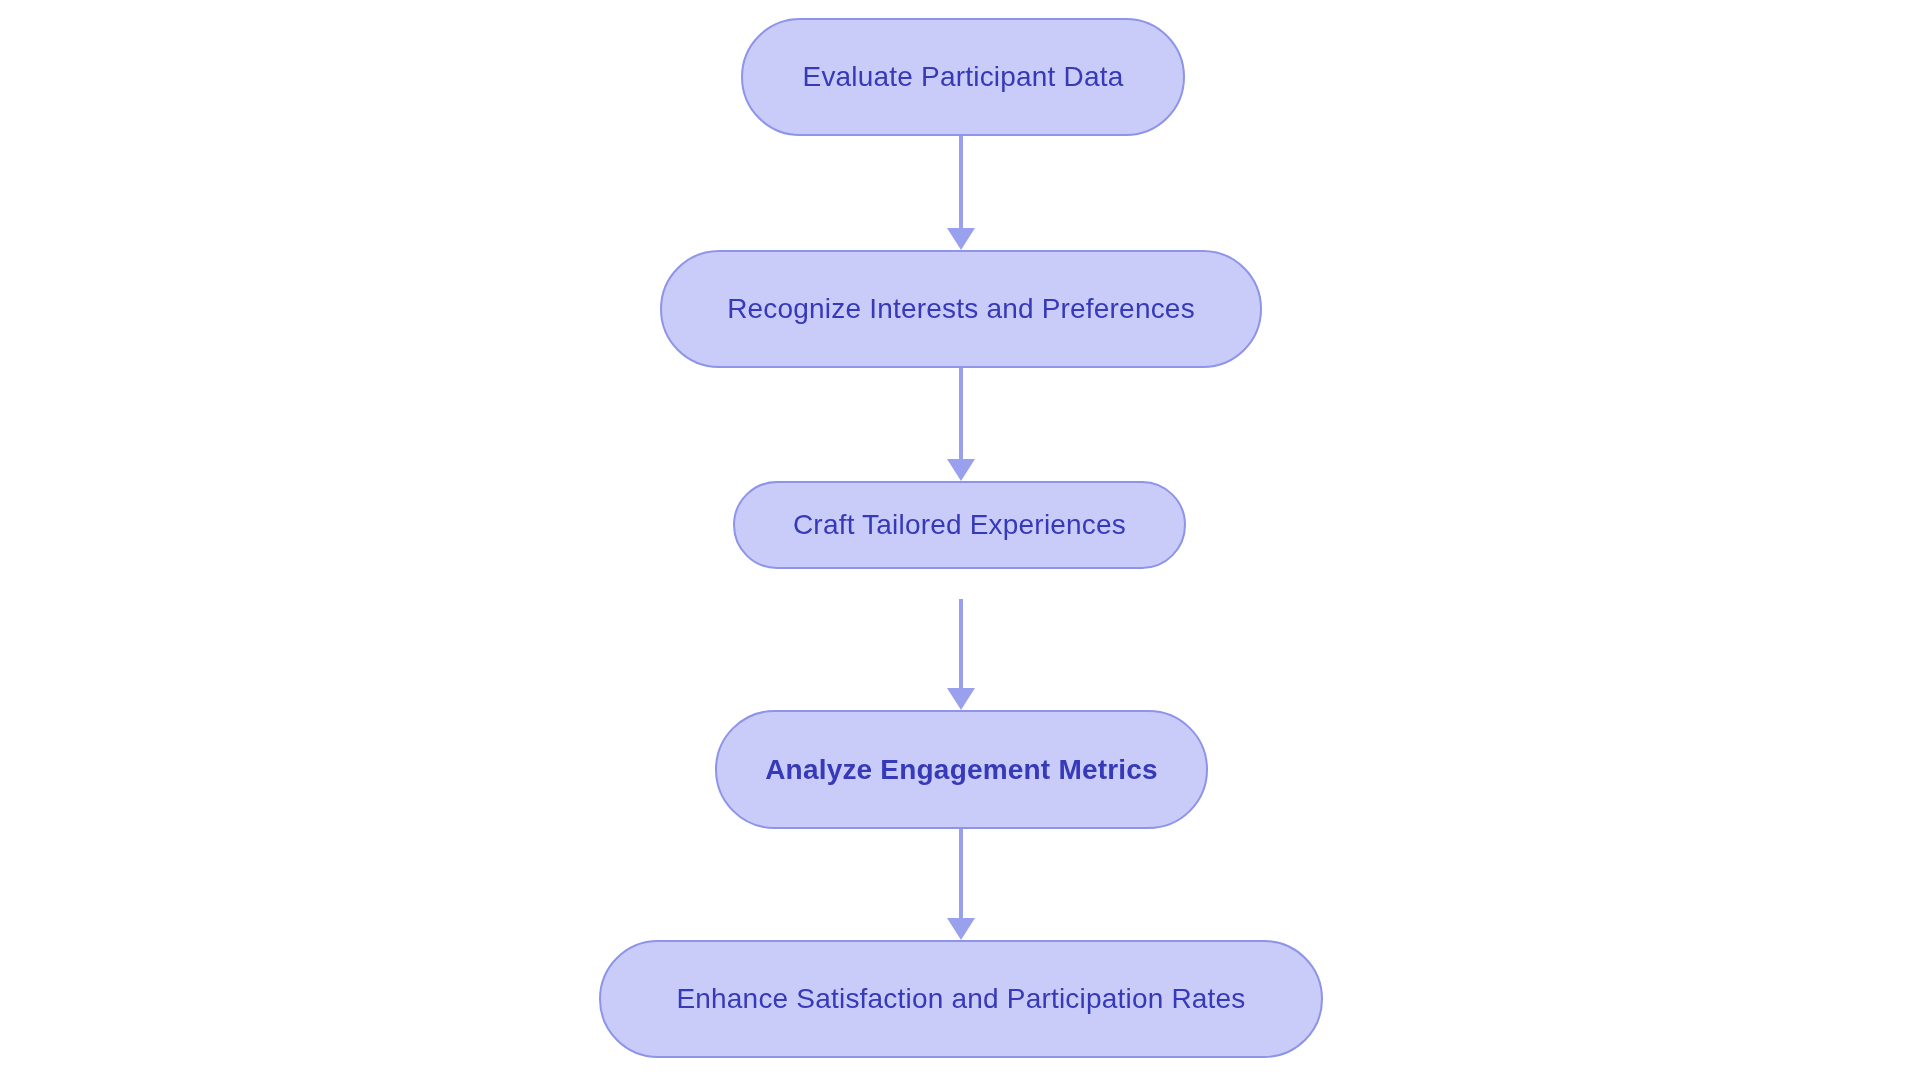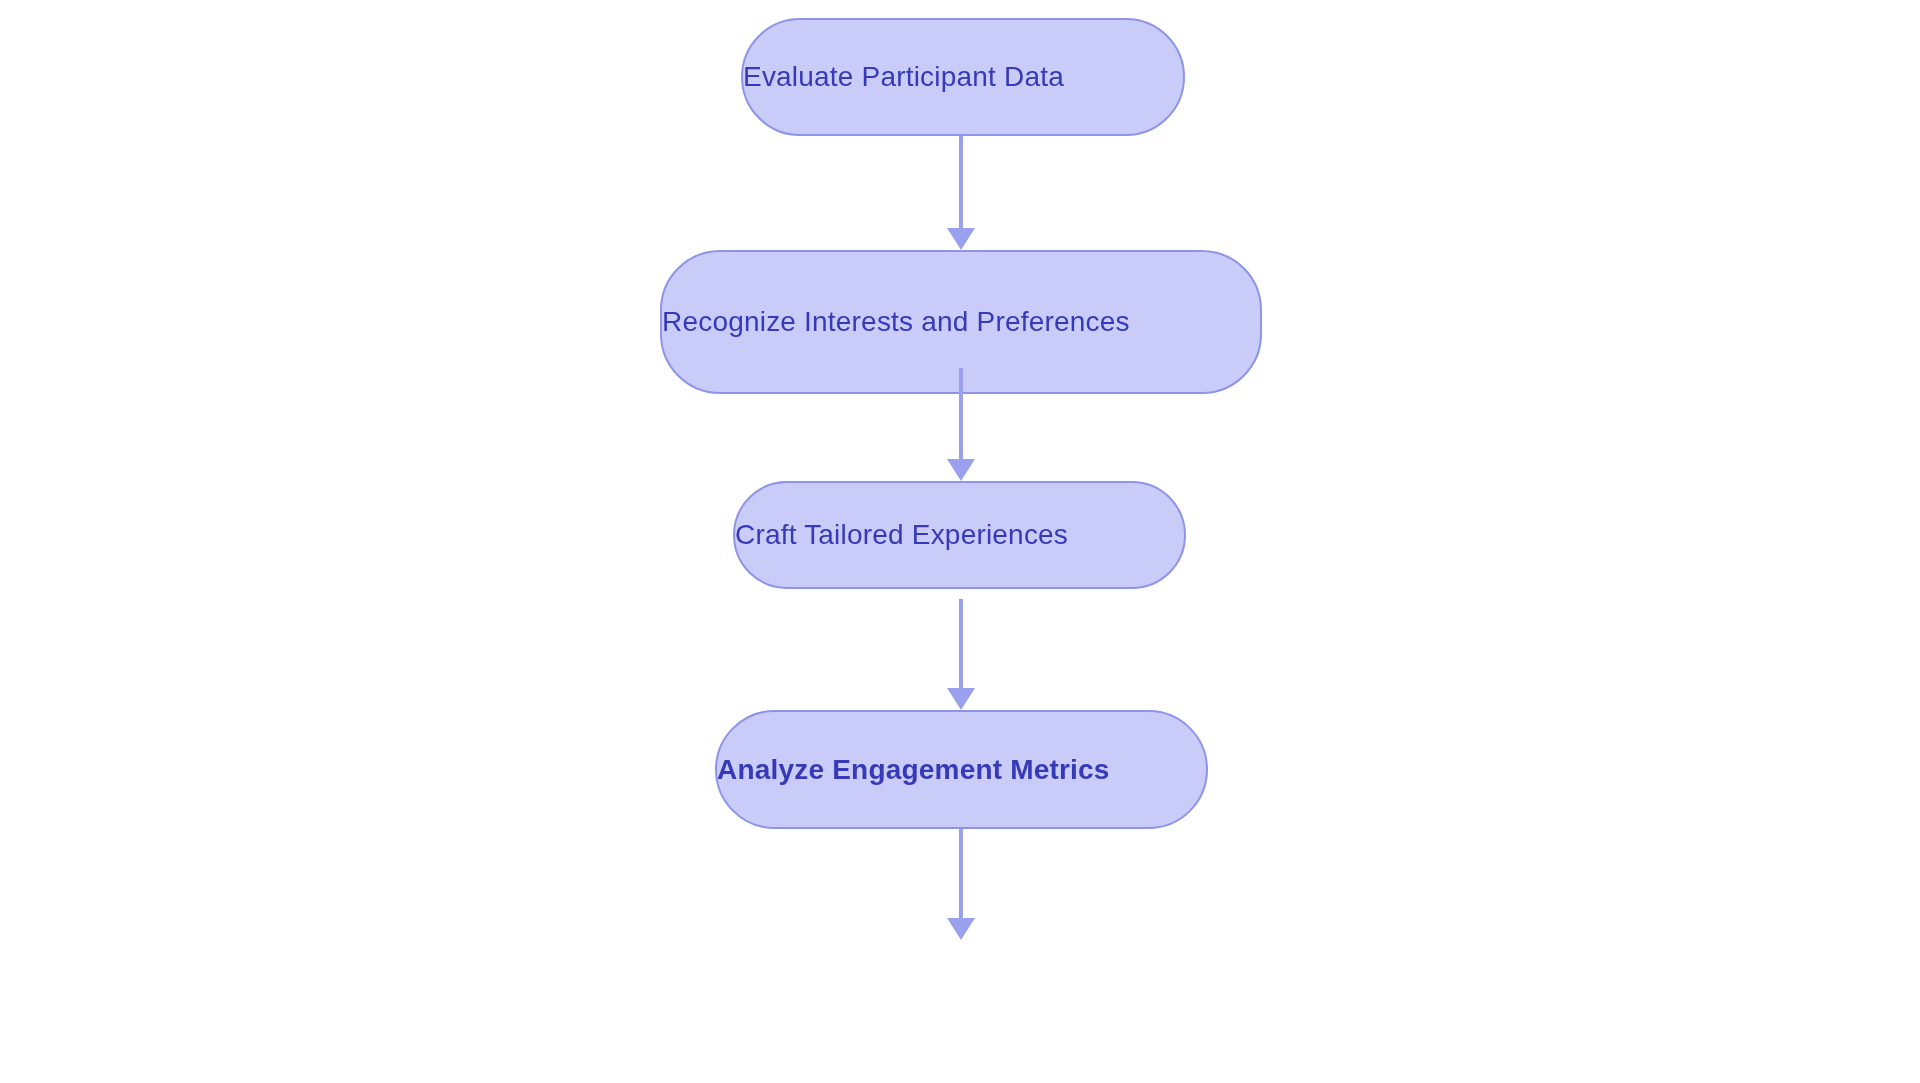--- a/index.html
+++ b/index.html
@@ -16,31 +16,31 @@
     overflow: hidden;
   }
   .flow-node {
     position: absolute;
     box-sizing: border-box;
     background: var(--node-fill, #c9ccf8);
     border: 2px solid var(--node-border, #8d94e9);
     border-radius: 60px;
     display: flex;
     align-items: center;
-    justify-content: flex-start;
+    justify-content: center;
     text-align: center;
     color: var(--node-text, #3639b8);
     font-size: 28px;
     font-weight: 500;
     letter-spacing: 0.2px;
     line-height: 1.2;
   }
   .node-1 { left: 741px; top:  18px; width: 444px; height: 118px; }
-  .node-2 { left: 660px; top: 250px; width: 602px; height: 144px; }
-  .node-3 { left: 733px; top: 481px; width: 453px; height: 108px; }
+  .node-2 { left: 660px; top: 250px; width: 602px; height: 118px; }
+  .node-3 { left: 733px; top: 481px; width: 453px; height: 88px; }
   .node-4 { left: 715px; top: 710px; width: 493px; height: 119px; font-weight: bold; }
   .node-5 { left: 599px; top: 940px; width: 724px; height: 118px; }
 
   .flow-arrow {
     position: absolute;
     left: 947px;           
     width: 28px;
   }
   .arrow-1 { top: 136px; height: 114px; }
   .arrow-2 { top: 368px; height: 113px; }
@@ -100,14 +100,17 @@
 
   <div class="flow-node node-4">
     <span>Analyze Engagement Metrics</span>
   </div>
 
   <div class="flow-arrow arrow-4">
     <div class="shaft"></div>
     <div class="head"></div>
   </div>
 
+  <div class="flow-node node-5">
+    <span>Enhance Satisfaction and Participation Rates</span>
+  </div>
 
 </div>
 
 </body></html>

